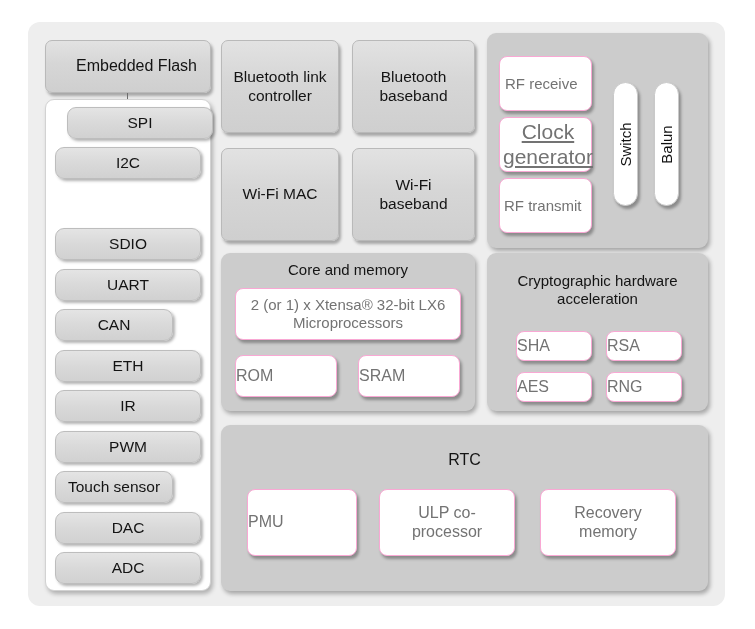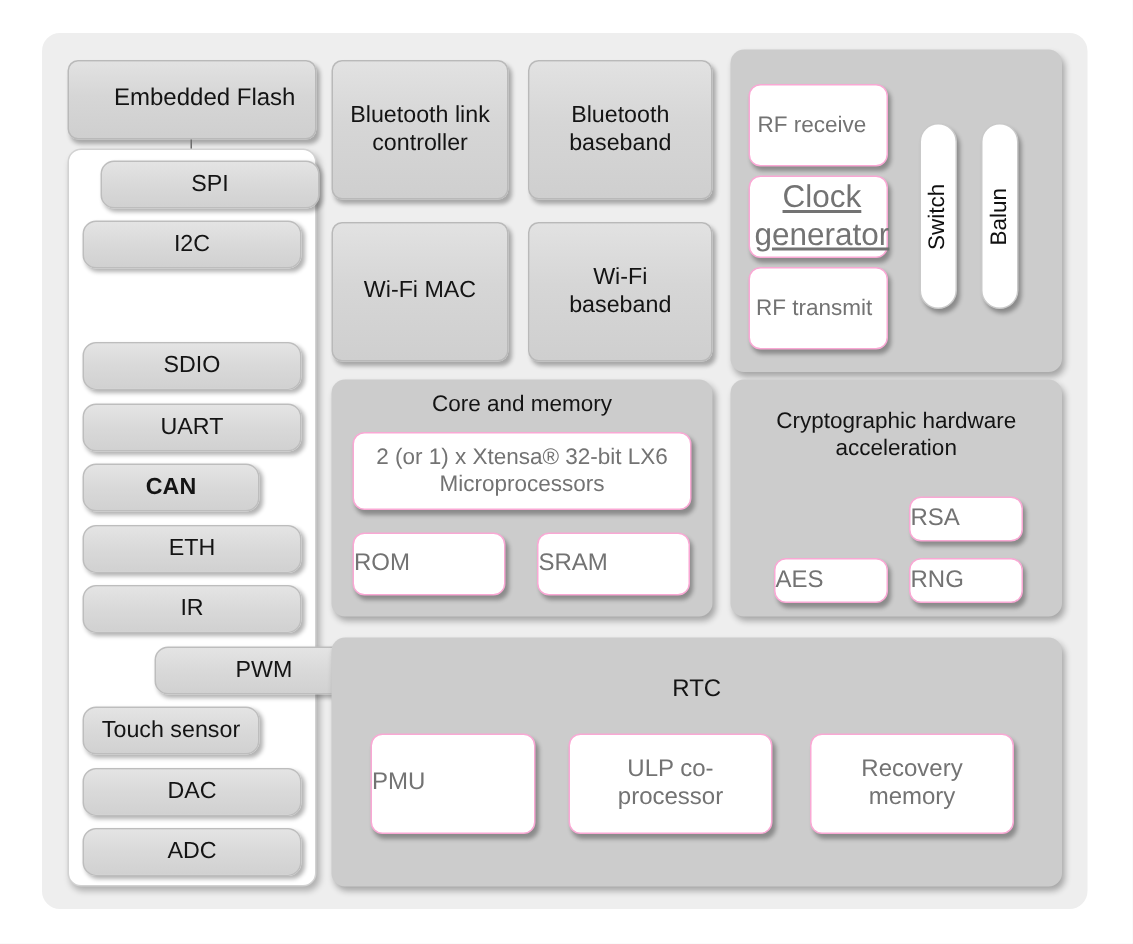--- a/index.html
+++ b/index.html
@@ -155,30 +155,30 @@
   </div>
   <div class="pill" style="left:55px; top:147px; width:146px; height:32px;">
     <span>I2C</span>
   </div>
   <div class="pill" style="left:55px; top:228px; width:146px; height:32px;">
     <span>SDIO</span>
   </div>
   <div class="pill" style="left:55px; top:269px; width:146px; height:32px;">
     <span>UART</span>
   </div>
-  <div class="pill" style="left:55px; top:309px; width:118px; height:32px;font-weight:bold;">
+  <div class="pill" style="left:55px; top:309px; width:118px; height:32px;">
     <span>CAN</span>
   </div>
   <div class="pill" style="left:55px; top:350px; width:146px; height:32px;">
     <span>ETH</span>
   </div>
   <div class="pill" style="left:55px; top:390px; width:146px; height:32px;">
     <span>IR</span>
   </div>
-  <div class="pill" style="left:55px; top:431px; width:146px; height:32px;margin-left:48px;">
+  <div class="pill" style="left:55px; top:431px; width:146px; height:32px;">
     <span>PWM</span>
   </div>
   <div class="pill" style="left:55px; top:471px; width:118px; height:32px;">
     <span>Touch sensor</span>
   </div>
   <div class="pill" style="left:55px; top:552px; width:146px; height:32px;">
     <span>ADC</span>
   </div>
   <div class="pill" style="left:55px; top:512px; width:146px; height:32px;">
     <span>DAC</span>
@@ -231,20 +231,23 @@
     <span>ROM</span>
   </div>
   <div class="wbox" style="left:358px; top:355px; width:102px; height:42px; font-size:16px;">
     <span>SRAM</span>
   </div>
 
   <div class="group-panel" style="left:487px; top:253px; width:221px; height:158px;"></div>
 
   <div class="group-title" style="left:492px; top:272px; width:211px;">Cryptographic hardware acceleration</div>
 
+  <div class="wbox" style="left:516px; top:331px; width:76px; height:30px; font-size:16px;">
+    <span>SHA</span>
+  </div>
   <div class="wbox" style="left:606px; top:331px; width:76px; height:30px; font-size:16px;">
     <span>RSA</span>
   </div>
   <div class="wbox" style="left:516px; top:372px; width:76px; height:30px; font-size:16px;">
     <span>AES</span>
   </div>
   <div class="wbox" style="left:606px; top:372px; width:76px; height:30px; font-size:16px;">
     <span>RNG</span>
   </div>
 

